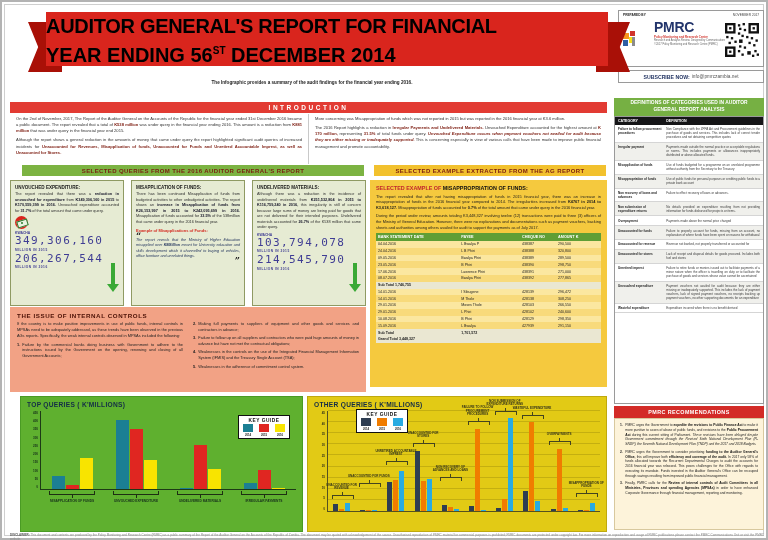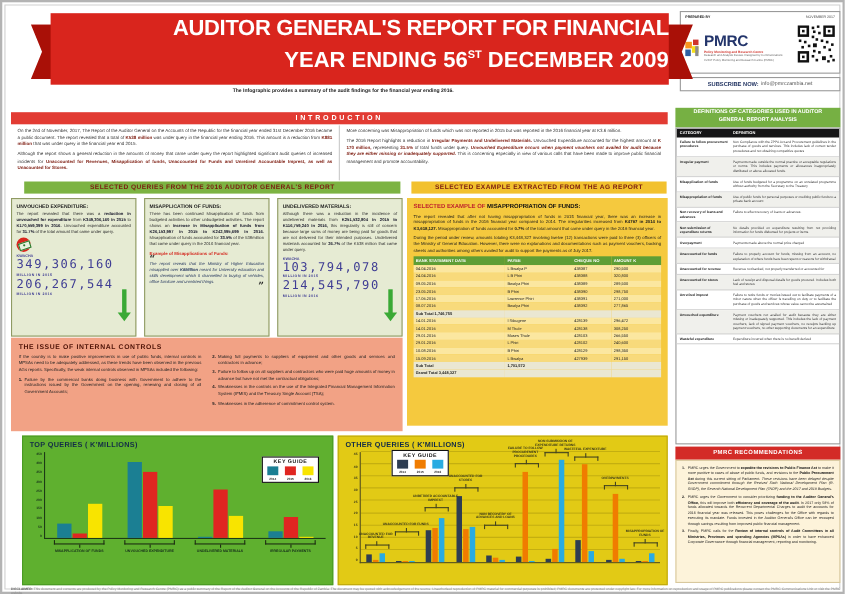--- a/index.html
+++ b/index.html
@@ -2,36 +2,36 @@
 <html><head>
 <meta charset="utf-8">
 <style>
   html,body{margin:0;padding:0}
   body{width:768px;height:540px;background:#d9d9d9;font-family:"Liberation Sans",sans-serif;position:relative;overflow:hidden}
   #poster{position:absolute;left:0;top:0;width:768px;height:540px;background:#ffffff;border:2px solid #b3b3b3;box-sizing:border-box;box-shadow:inset 0 0 0 2px #fff, inset 0 0 0 3px #cfcfcf}
   .abs{position:absolute}
   b{font-weight:bold}
 
   
-  #ribbon{left:44px;top:10px;width:562px;height:65px;background:#d9251d;color:#ffffff;text-align:right;z-index:2}
+  #ribbon{left:44px;top:10px;width:562px;height:54px;background:#d9251d;color:#000000;text-align:left;z-index:2}
   #ribbon .t1{font-size:20px;font-weight:bold;line-height:25px;letter-spacing:-.3px;padding-top:2px}
   #ribbon .t2{font-size:20px;font-weight:bold;line-height:24px}
   #ribbon sup{font-size:10px}
   .tail{top:20px;width:34px;height:50px;background:#a91007;z-index:1}
   #tail-l{left:26px;clip-path:polygon(0 0,100% 0,100% 100%,0 100%,30% 50%)}
   #tail-r{left:594px;clip-path:polygon(0 0,100% 0,70% 50%,100% 100%,0 100%)}
   #info-div{left:130px;top:67px;width:360px;display:flex;align-items:center;gap:6px}
   #info-div .ln{flex:1;border-top:1px solid #8a8a8a}
   #info-div .tx{font-size:8px;font-weight:bold;letter-spacing:4px;color:#1a1a1a}
   #tagline{left:60px;top:78px;width:500px;text-align:center;font-size:4.6px;font-weight:bold;color:#222}
 
   #prepared{left:616px;top:8px;width:146px;height:57px;border:1px solid #9a9a9a;background:#fff;box-sizing:border-box;padding:2px 4px;overflow:hidden}
   #prepared .row1{display:flex;justify-content:space-between;font-size:3.2px;color:#444}
   #prepared .pb{font-weight:bold;color:#222}
-  #logo{display:flex;gap:2px;margin-top:13px;align-items:center}
+  #logo{display:flex;gap:16px;margin-top:3px;align-items:flex-end}
   .mosaic{width:15px;height:15px;position:relative;flex:0 0 auto}
   .mosaic i{position:absolute;display:block}
   #logo .nm{font-size:14px;font-weight:bold;color:#23356b;line-height:14px;letter-spacing:-.3px}
   #logo .sub{font-size:2.9px;color:#d0342c;font-weight:bold;margin-top:.5px}
   #logo .ln2{font-size:2.6px;color:#666;margin-top:.6px;line-height:1.25}
   #qr{position:absolute;right:4px;top:12px;width:34px;height:34px}
   #subscribe{left:616px;top:68px;width:146px;height:13px;border:1px solid #9a9a9a;background:#fff;box-sizing:border-box;display:flex;align-items:center;justify-content:center;gap:2px}
   #subscribe .s1{font-size:5.2px;font-weight:bold;color:#1d2f5e}
   #subscribe .s2{font-size:4.8px;color:#555}
 
@@ -138,21 +138,21 @@
 </style>
 </head>
 <body>
 
 <div id="poster">
 
   <div class="abs tail" id="tail-l"></div>
   <div class="abs tail" id="tail-r"></div>
   <div class="abs" id="ribbon">
     <div class="t1">AUDITOR GENERAL'S REPORT FOR FINANCIAL</div>
-    <div class="t2"><span>YEAR ENDING 56</span><sup>ST</sup><span> DECEMBER 2009</span></div>
+    <div class="t2"><span>YEAR ENDING 56</span><sup>ST</sup><span> DECEMBER 2014</span></div>
   </div>
   <div class="abs" id="tagline">The Infographic provides a summary of the audit findings for the financial year ending 2016.</div>
 
   <div class="abs" id="prepared">
     <div class="row1">
       <span class="pb">PREPARED BY</span>
       <span>NOVEMBER 2017</span>
     </div>
     <div id="logo">
       <span class="mosaic">

